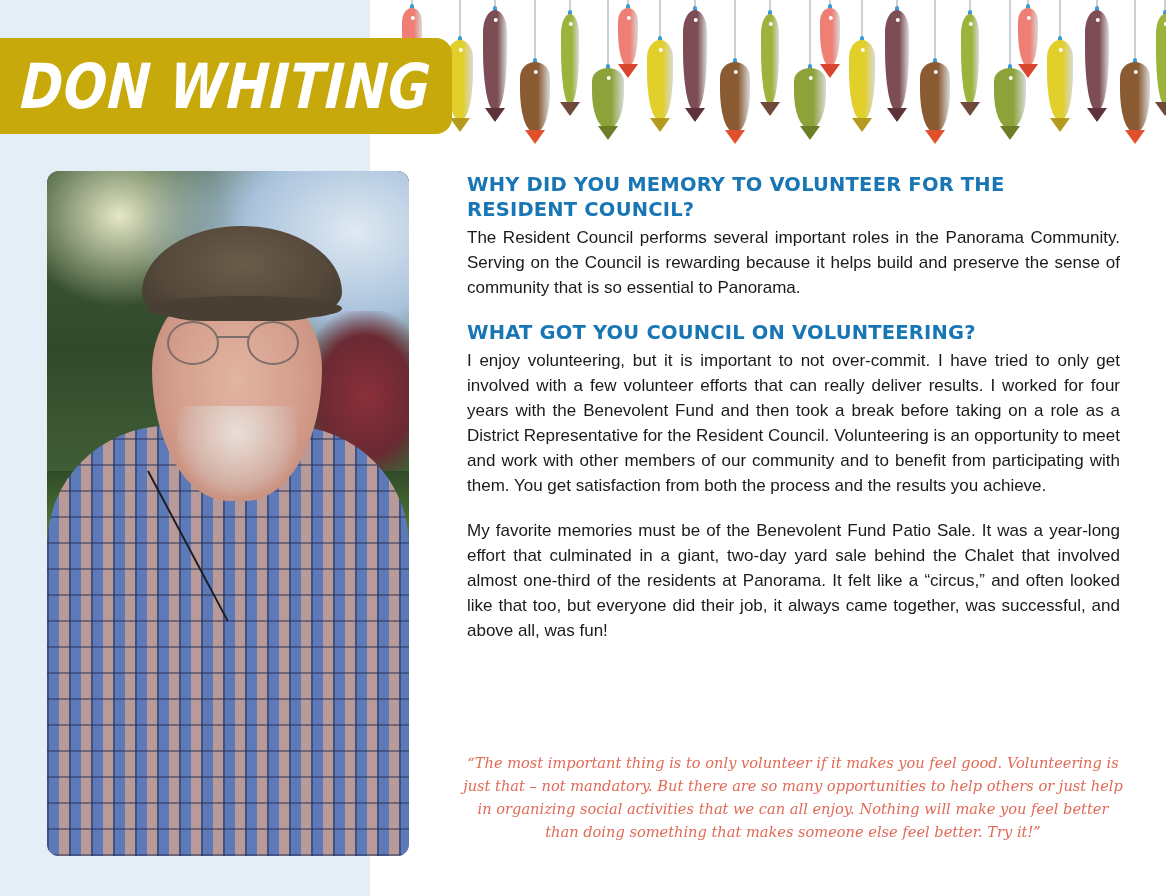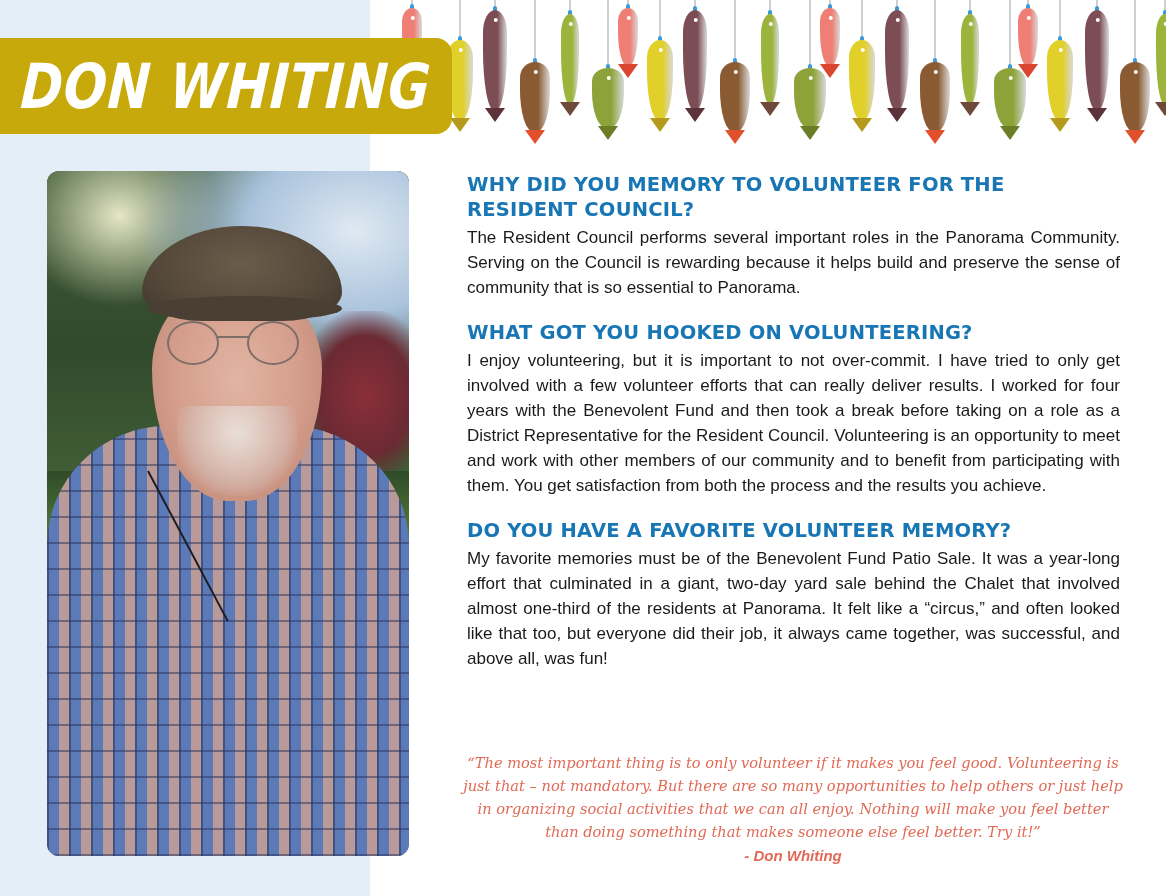--- a/index.html
+++ b/index.html
@@ -346,25 +346,23 @@
   <div class="cap"></div>
   <div class="brim"></div>
 </div>
 
 <div class="content">
   <div class="section">
     <div class="q">WHY DID YOU MEMORY TO VOLUNTEER FOR THE RESIDENT COUNCIL?</div>
     <div class="a">The Resident Council performs several important roles in the Panorama Community. Serving on the Council is rewarding because it helps build and preserve the sense of community that is so essential to Panorama.</div>
   </div>
   <div class="section">
-    <div class="q">WHAT GOT YOU HOOKED ON VOLUNTEERING?</div>
+    <div class="q">WHAT GOT YOU COUNCIL ON VOLUNTEERING?</div>
     <div class="a">I enjoy volunteering, but it is important to not over-commit. I have tried to only get involved with a few volunteer efforts that can really deliver results. I worked for four years with the Benevolent Fund and then took a break before taking on a role as a District Representative for the Resident Council. Volunteering is an opportunity to meet and work with other members of our community and to benefit from participating with them. You get satisfaction from both the process and the results you achieve.</div>
   </div>
   <div class="section">
-    <div class="q">DO YOU HAVE A FAVORITE VOLUNTEER MEMORY?</div>
     <div class="a">My favorite memories must be of the Benevolent Fund Patio Sale. It was a year-long effort that culminated in a giant, two-day yard sale behind the Chalet that involved almost one-third of the residents at Panorama. It felt like a “circus,” and often looked like that too, but everyone did their job, it always came together, was successful, and above all, was fun!</div>
   </div>
 </div>
 
 <div class="quote-block">
   <div class="quote">“The most important thing is to only volunteer if it makes you feel good. Volunteering is just that – not mandatory. But there are so many opportunities to help others or just help in organizing social activities that we can all enjoy. Nothing will make you feel better than doing something that makes someone else feel better. Try it!”</div>
-  <div class="attribution">- Don Whiting</div>
 </div>
 
 </body></html>

